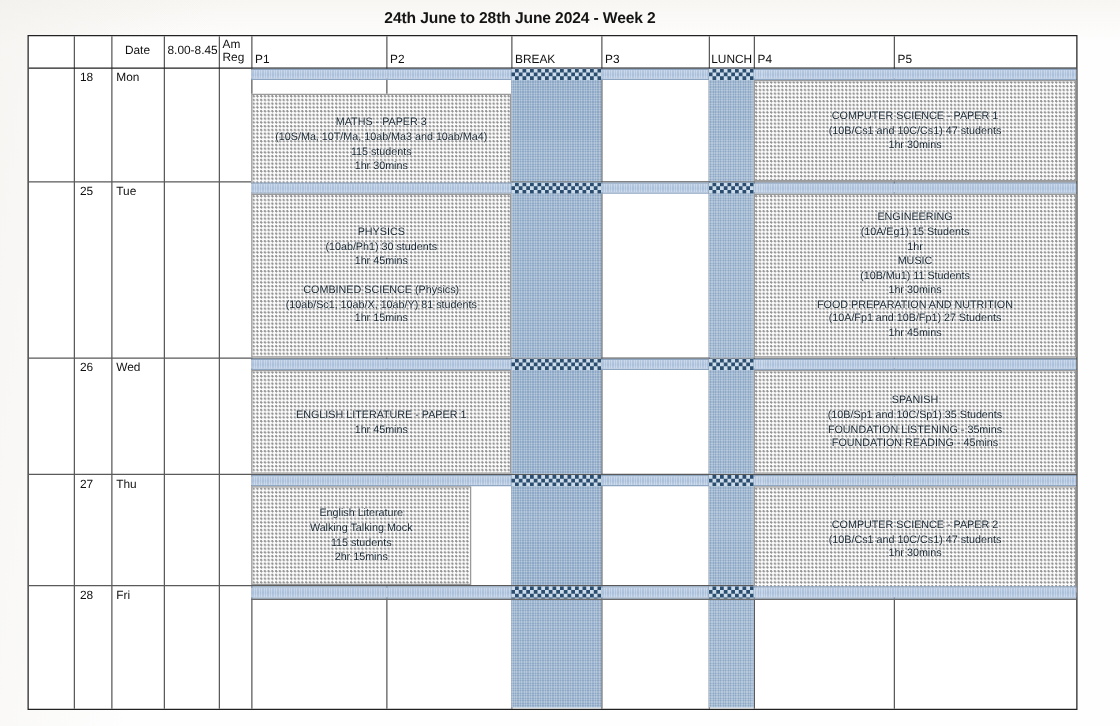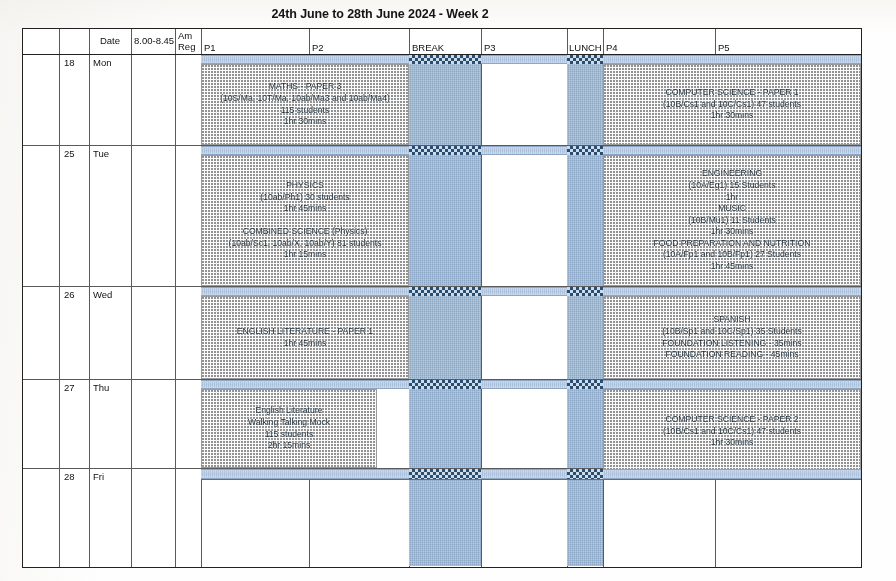--- a/index.html
+++ b/index.html
@@ -31,20 +31,21 @@
   #title {
     position: absolute;
     top: 7px;
     left: 0;
     width: 760px;
     text-align: center;
     font-size: 12.5px;
     font-weight: bold;
     letter-spacing: -0.1px;
     color: #141414;
+    padding-left: 36px;
   }
 
   
   #month-label {
     position: absolute;
     left: -30px;
     top: 232px;
     width: 130px;
     text-align: center;
     transform: rotate(-90deg);
@@ -204,21 +205,21 @@
   <div class="dayname" style="left:70px;top:442px">Fri</div>
 
   <div class="band band-blue" style="left:178px;top:26px;width:208px;height:9px"></div>
   <div class="band band-check" style="left:386px;top:26px;width:72px;height:9px"></div>
   <div class="band band-blue-mid" style="left:386px;top:35px;width:72px;height:81px"></div>
   <div class="band band-blue" style="left:458px;top:26px;width:86px;height:9px"></div>
   <div class="band band-check" style="left:544px;top:26px;width:36px;height:9px"></div>
   <div class="band band-blue-mid" style="left:544px;top:35px;width:36px;height:81px"></div>
   <div class="band band-blue" style="left:580px;top:26px;width:258px;height:9px"></div>
 
-  <div class="block" style="left:178px;top:35px;width:208px;height:81px">
+  <div class="block" style="left:178px;top:46px;width:208px;height:81px">
     <div class="ln">MATHS - PAPER 3</div>
     <div class="ln">(10S/Ma, 10T/Ma, 10ab/Ma3 and 10ab/Ma4)</div>
     <div class="ln">115 students</div>
     <div class="ln">1hr 30mins</div>
   </div>
 
   <div class="block" style="left:580px;top:35px;width:258px;height:81px">
     <div class="ln">COMPUTER SCIENCE - PAPER 1</div>
     <div class="ln">(10B/Cs1 and 10C/Cs1)  47 students</div>
     <div class="ln">1hr 30mins</div>

